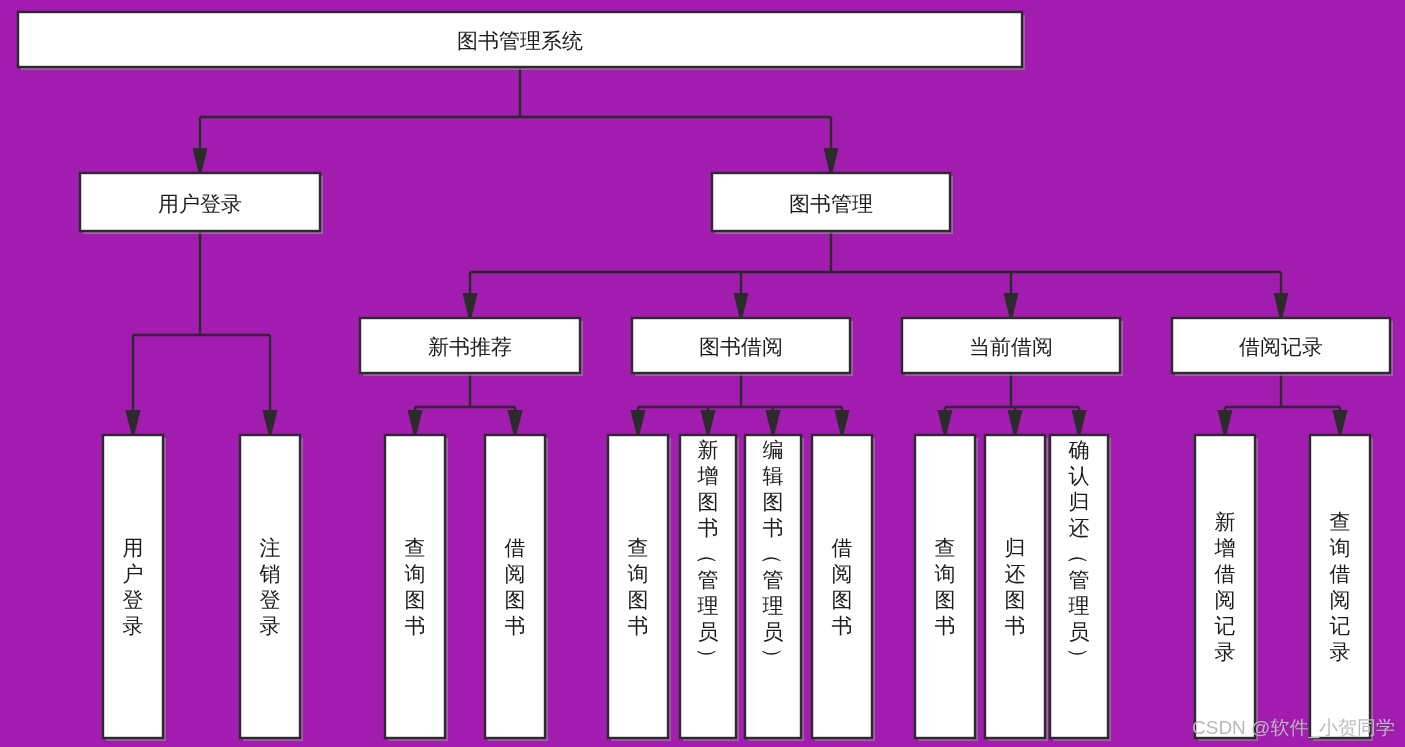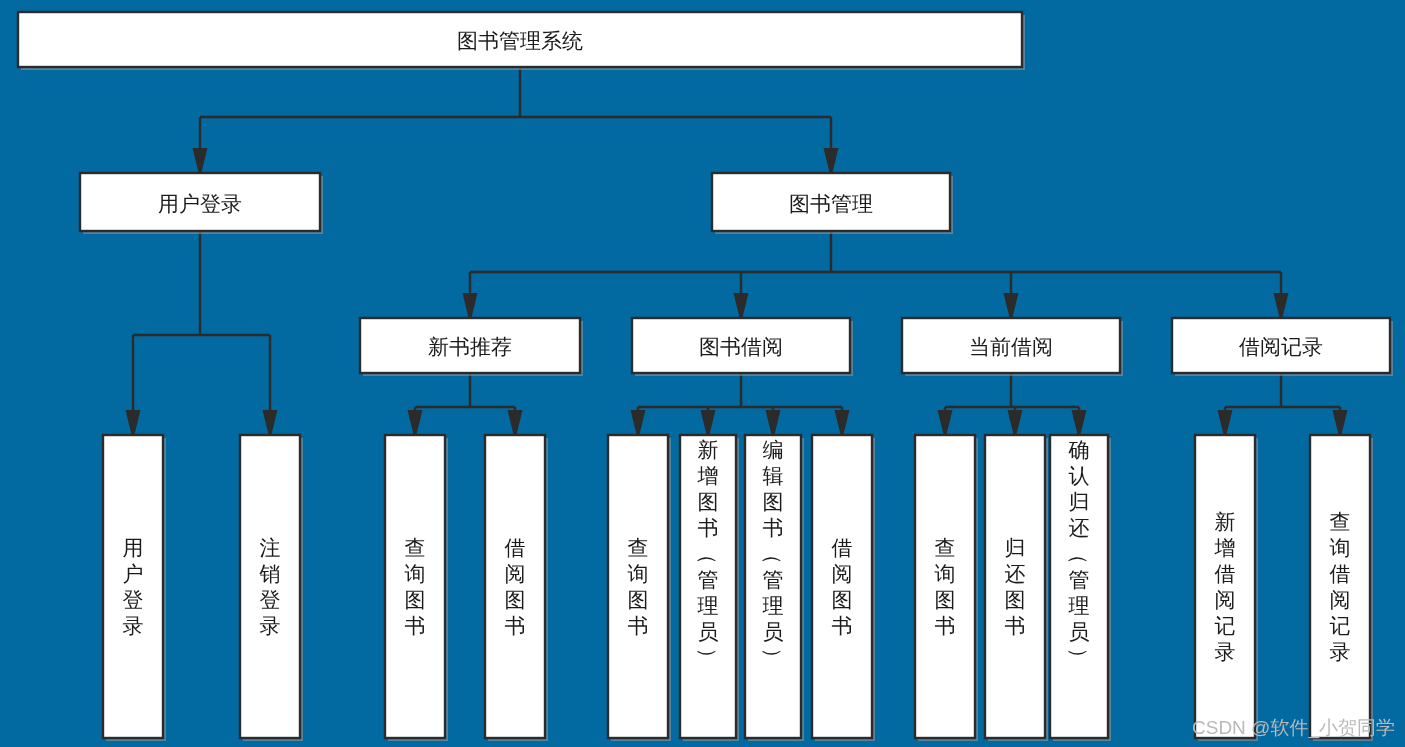--- a/index.html
+++ b/index.html
@@ -11,21 +11,21 @@
     width: 1405px;
     height: 747px;
     font-family: "Liberation Sans", "DejaVu Sans", sans-serif;
     overflow: hidden;
     position: relative;
   }
   #diagram-root {
     position: relative;
     width: 1405px;
     height: 747px;
-    background: #0369a1;
+    background: #a21caf;
   }
   svg#flow-svg {
     position: absolute;
     left: 0;
     top: 0;
     width: 1405px;
     height: 747px;
     display: block;
   }
   .node-box {

